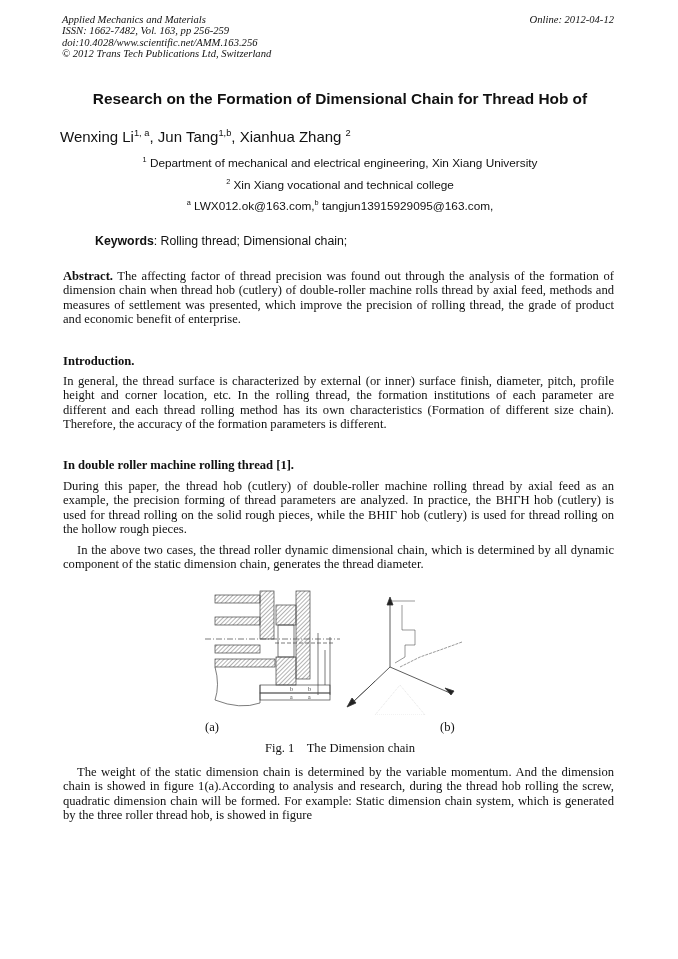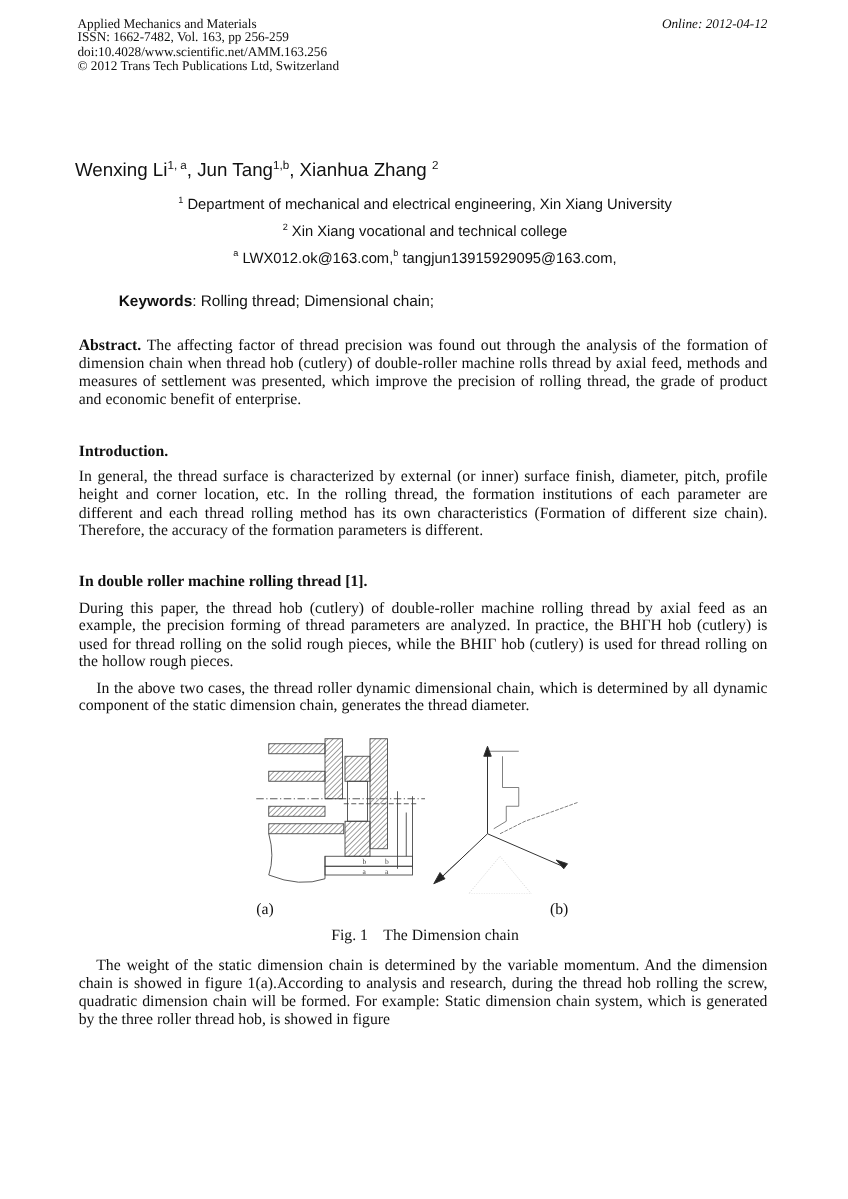--- a/index.html
+++ b/index.html
@@ -1,19 +1,19 @@
 <!DOCTYPE html>
 <html><head>
 <meta charset="utf-8">
 <style>
   html, body { margin:0; padding:0; background:#ffffff; }
   body { width:678px; height:959px; position:relative; overflow:hidden; color:#111; }
   .serif { font-family:"Liberation Serif", "DejaVu Serif", serif; }
   .sans { font-family:"Liberation Sans", "DejaVu Sans", sans-serif; }
-  .hdr-left { position:absolute; left:62px; top:14px; font-size:10.6px; line-height:11.4px; }
+  .hdr-left { position:absolute; left:62px; top:14px; font-style:italic; font-size:10.6px; line-height:11.4px; }
   .hdr-right { position:absolute; right:64px; top:14px; font-style:italic; font-size:10.6px; }
   .title { position:absolute; left:60px; width:560px; top:90px; text-align:center; font-weight:bold; font-size:15.4px; line-height:18.5px; }
   .authors { position:absolute; left:60px; width:560px; top:128px; text-align:left; font-size:15px; }
   .aff { position:absolute; left:60px; width:560px; text-align:center; font-size:11.8px; }
   sup { font-size:0.62em; vertical-align:super; line-height:0; }
   .para { position:absolute; left:63px; width:551px; font-size:12.6px; line-height:14.3px; text-align:justify; }
   .para .indent { display:inline-block; width:14px; }
   .kw { position:absolute; left:63px; top:234px; font-size:12.3px;padding-left:32px; }
   .kw b { font-weight:bold; }
   .heading { position:absolute; left:63px; font-weight:bold; font-size:12.6px; }
@@ -26,20 +26,21 @@
 
 <div class="hdr-left serif">
   <div>Applied Mechanics and Materials</div>
   <div>ISSN: 1662-7482, Vol. 163, pp 256-259</div>
   <div>doi:10.4028/www.scientific.net/AMM.163.256</div>
   <div>© 2012 Trans Tech Publications Ltd, Switzerland</div>
 </div>
 <div class="hdr-right serif">Online: 2012-04-12</div>
 
 <div class="title sans">
+  <div>Research on the Formation of Dimensional Chain for Thread Hob of</div>
 </div>
 
 <div class="authors sans">
   <span>Wenxing Li</span><sup>1, a</sup><span>, </span><span>Jun Tang</span><sup>1,b</sup><span>, </span><span>Xianhua Zhang </span><sup>2</sup>
 </div>
 
 <div class="aff sans" style="top:156px;">
   <sup>1</sup><span> Department of mechanical and electrical engineering, Xin Xiang University</span>
 </div>
 <div class="aff sans" style="top:178px;">

